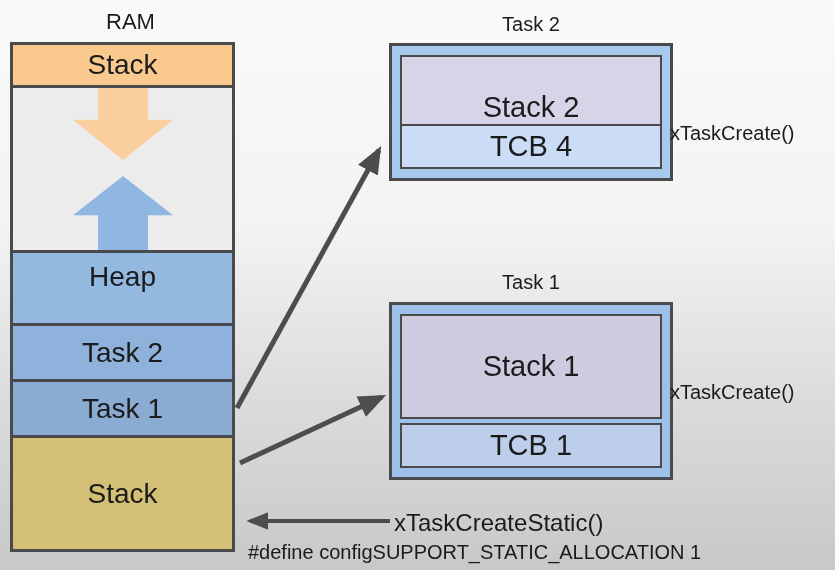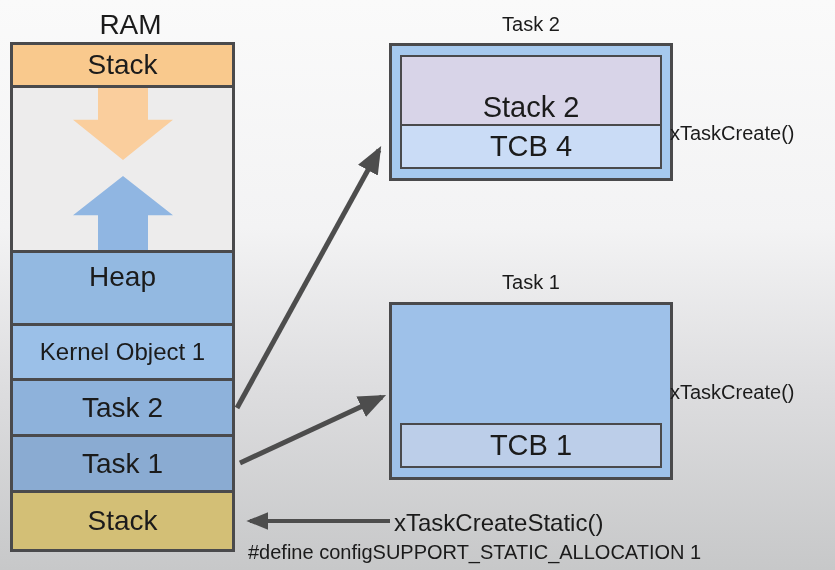--- a/index.html
+++ b/index.html
@@ -5,21 +5,21 @@
   html,body { margin:0; padding:0; }
   .canvas {
     position:relative; width:835px; height:570px; overflow:hidden;
     background:linear-gradient(180deg, #fafafa 0%, #f3f3f4 40%, #dddddf 68%, #c7c8c9 100%);
     font-family:"Liberation Sans", sans-serif;
     color:#1b1b1b;
   }
   .abs { position:absolute; }
 
   
-  .ram-title { left:18px; top:9px; width:225px; text-align:center; font-size:28px; }
+  .ram-title { left:18px; top:9px; width:225px; text-align:center; font-size:22px; }
   .ram-box {
     left:10px; top:42px; width:225px; height:510px;
     border:3px solid #4a4a4c; box-sizing:border-box;
     display:flex; flex-direction:column;
   }
   .ram-section {
     box-sizing:border-box; border-bottom:3px solid #4a4a4c;
     display:flex; align-items:center; justify-content:center;
     font-size:28px; position:relative;
   }
@@ -82,23 +82,20 @@
     <div class="ram-section sec-stack" style="background-color: rgb(249, 201, 141);">
       <span>Stack</span>
     </div>
     <div class="ram-section sec-free" style="background-color: rgb(237, 236, 236);">
       <div class="grow-arrow arrow-down" style="background-color: rgb(250, 206, 157);"></div>
       <div class="grow-arrow arrow-up" style="background-color: rgb(144, 182, 226);"></div>
     </div>
     <div class="ram-section sec-heap" style="background-color: rgb(147, 185, 225);">
       <span>Heap</span>
     </div>
-    <div class="ram-section sec-ko1" style="background-color: rgb(155, 192, 232);">
-      <span>Kernel Object 1</span>
-    </div>
     <div class="ram-section sec-task2" style="background-color: rgb(142, 178, 219);">
       <span>Task 2</span>
     </div>
     <div class="ram-section sec-task1" style="background-color: rgb(138, 171, 210);">
       <span>Task 1</span>
     </div>
     <div class="ram-section sec-static" style="background-color: rgb(211, 191, 118);">
       <span>Stack</span>
     </div>
   </div>
@@ -109,20 +106,23 @@
       <span>Stack 2</span>
     </div>
     <div class="inner-box inner-tcb" style="background-color: rgb(202, 220, 246);">
       <span>TCB 4</span>
     </div>
   </div>
   <div class="abs api-label api-task2">xTaskCreate()</div>
 
   <div class="abs card-title title-task1">Task 1</div>
   <div class="abs task-card card-task1" style="background-color: rgb(158, 193, 233);">
+    <div class="inner-box inner-stack" style="background-color: rgb(207, 202, 223);">
+      <span>Stack 1</span>
+    </div>
     <div class="inner-box inner-tcb" style="background-color: rgb(188, 206, 233); margin-top: 10px;">
       <span>TCB 1</span>
     </div>
   </div>
   <div class="abs api-label api-task1">xTaskCreate()</div>
 
   <div class="abs static-api-label">xTaskCreateStatic()</div>
   <div class="abs define-label">#define configSUPPORT_STATIC_ALLOCATION 1</div>
 
   <svg class="abs connectors" viewBox="0 0 835 570" xmlns="http://www.w3.org/2000/svg">

